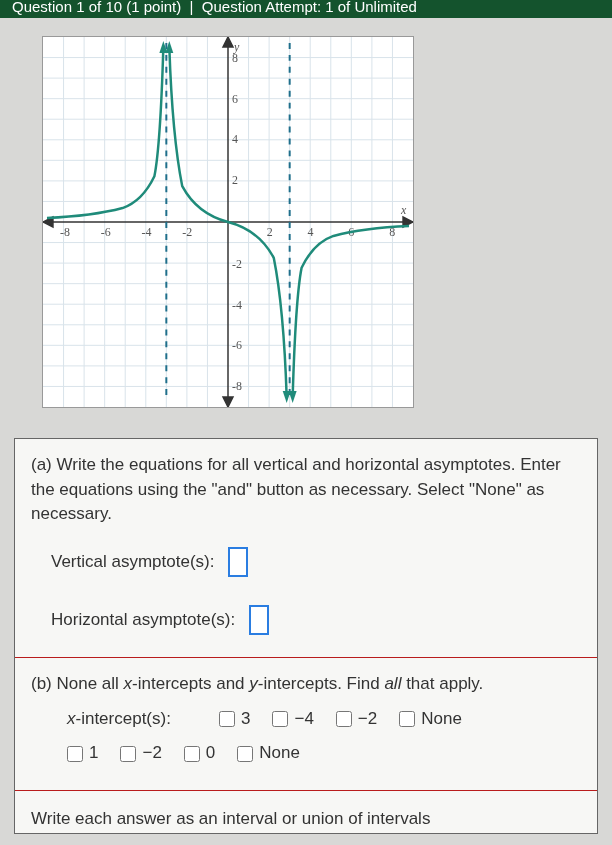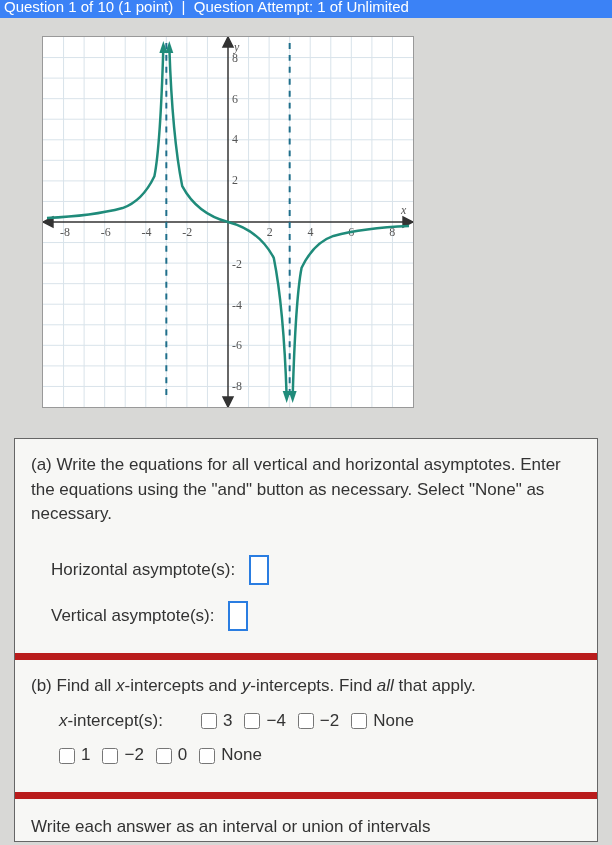--- a/index.html
+++ b/index.html
@@ -5,23 +5,23 @@
   * { box-sizing: border-box; margin: 0; padding: 0; }
   body {
     font-family: Arial, Helvetica, sans-serif;
     background: #d8d8d6;
     width: 612px;
     height: 845px;
     overflow: hidden;
     color: #333;
   }
   .header-bar {
-    background: #3b82f6;
+    background: #14532d;
     color: #fff;
-    padding: 0 12px 4px 4px;
+    padding: 0 12px 4px 12px;
     font-size: 15px;
     height: 18px;
     line-height: 14px;
     overflow: hidden;
   }
   .header-bar span { white-space: nowrap; }
   .content {
     padding: 18px 12px 0 12px;
   }
   .graph-wrap {
@@ -32,36 +32,36 @@
     margin: 0 0 30px 30px;
     position: relative;
   }
   .graph-svg { display: block; width: 100%; height: 100%; }
   .qbox {
     background: #f7f7f5;
     border: 1px solid #666;
     margin: 0 2px;
   }
   .qpart {
-    border-bottom: 7px solid #b91c1c;
+    border-bottom: 1px solid #b91c1c;
     padding: 14px 16px;
     font-size: 17px;
     line-height: 1.45;
   }
   .qpart:last-child { border-bottom: none; padding-bottom: 2px; }
   .prompt { margin-bottom: 20px; }
   .subrow { margin: 16px 0 8px 20px; display: flex; align-items: center; gap: 14px; }
   .mathbox {
     display: inline-block;
     width: 20px; height: 30px;
     border: 2px solid #2a7de1;
     background: #fff;
     vertical-align: middle;
   }
-  .opts-row { display: flex; align-items: center; gap: 12px; margin: 10px 0 10px 28px; font-size: 17px; }
+  .opts-row { display: flex; align-items: center; gap: 22px; margin: 10px 0 10px 36px; font-size: 17px; }
   .opts-row .lbl { font-style: italic; min-width: 130px; }
   .opts-row .normal { font-style: normal; }
   .chk { display: inline-flex; align-items: center; gap: 6px; }
   .chk input { width: 16px; height: 16px; }
   .ital { font-style: italic; }
   .tick-label { font-family: serif; font-size: 12px; fill: #555; }
 </style>
 </head>
 <body>
 
@@ -158,33 +158,33 @@
         <polygon points="245,368 241,356 249,356"></polygon>
         <polygon points="251,368 247,356 255,356"></polygon>
       </g>
     </svg>
   </div>
 
   <div class="qbox">
 
     <div class="qpart">
       <div class="prompt">(a) Write the equations for all vertical and horizontal asymptotes. Enter the equations using the "and" button as necessary. Select "None" as necessary.</div>
+      <div class="subrow">
+        <span>Vertical asymptote(s):</span>
+        <span class="mathbox"></span>
+      </div>
       <div class="subrow" style="margin-top:28px;">
         <span>Horizontal asymptote(s):</span>
         <span class="mathbox"></span>
       </div>
-      <div class="subrow">
-        <span>Vertical asymptote(s):</span>
-        <span class="mathbox"></span>
-      </div>
     </div>
 
     <div class="qpart">
       <div>
-        <span>(b) Find all </span><span class="ital">x</span><span>-intercepts and </span><span class="ital">y</span><span>-intercepts. Find </span><span class="ital">all</span><span> that apply.</span>
+        <span>(b) None all </span><span class="ital">x</span><span>-intercepts and </span><span class="ital">y</span><span>-intercepts. Find </span><span class="ital">all</span><span> that apply.</span>
       </div>
       <div class="opts-row">
         <span class="lbl"><span class="ital">x</span><span class="normal">-intercept(s):</span></span>
         <label class="chk">
             <input type="checkbox" style="">
             <span>3</span>
           </label>
         <label class="chk">
             <input type="checkbox" style="">
             <span>−4</span>

